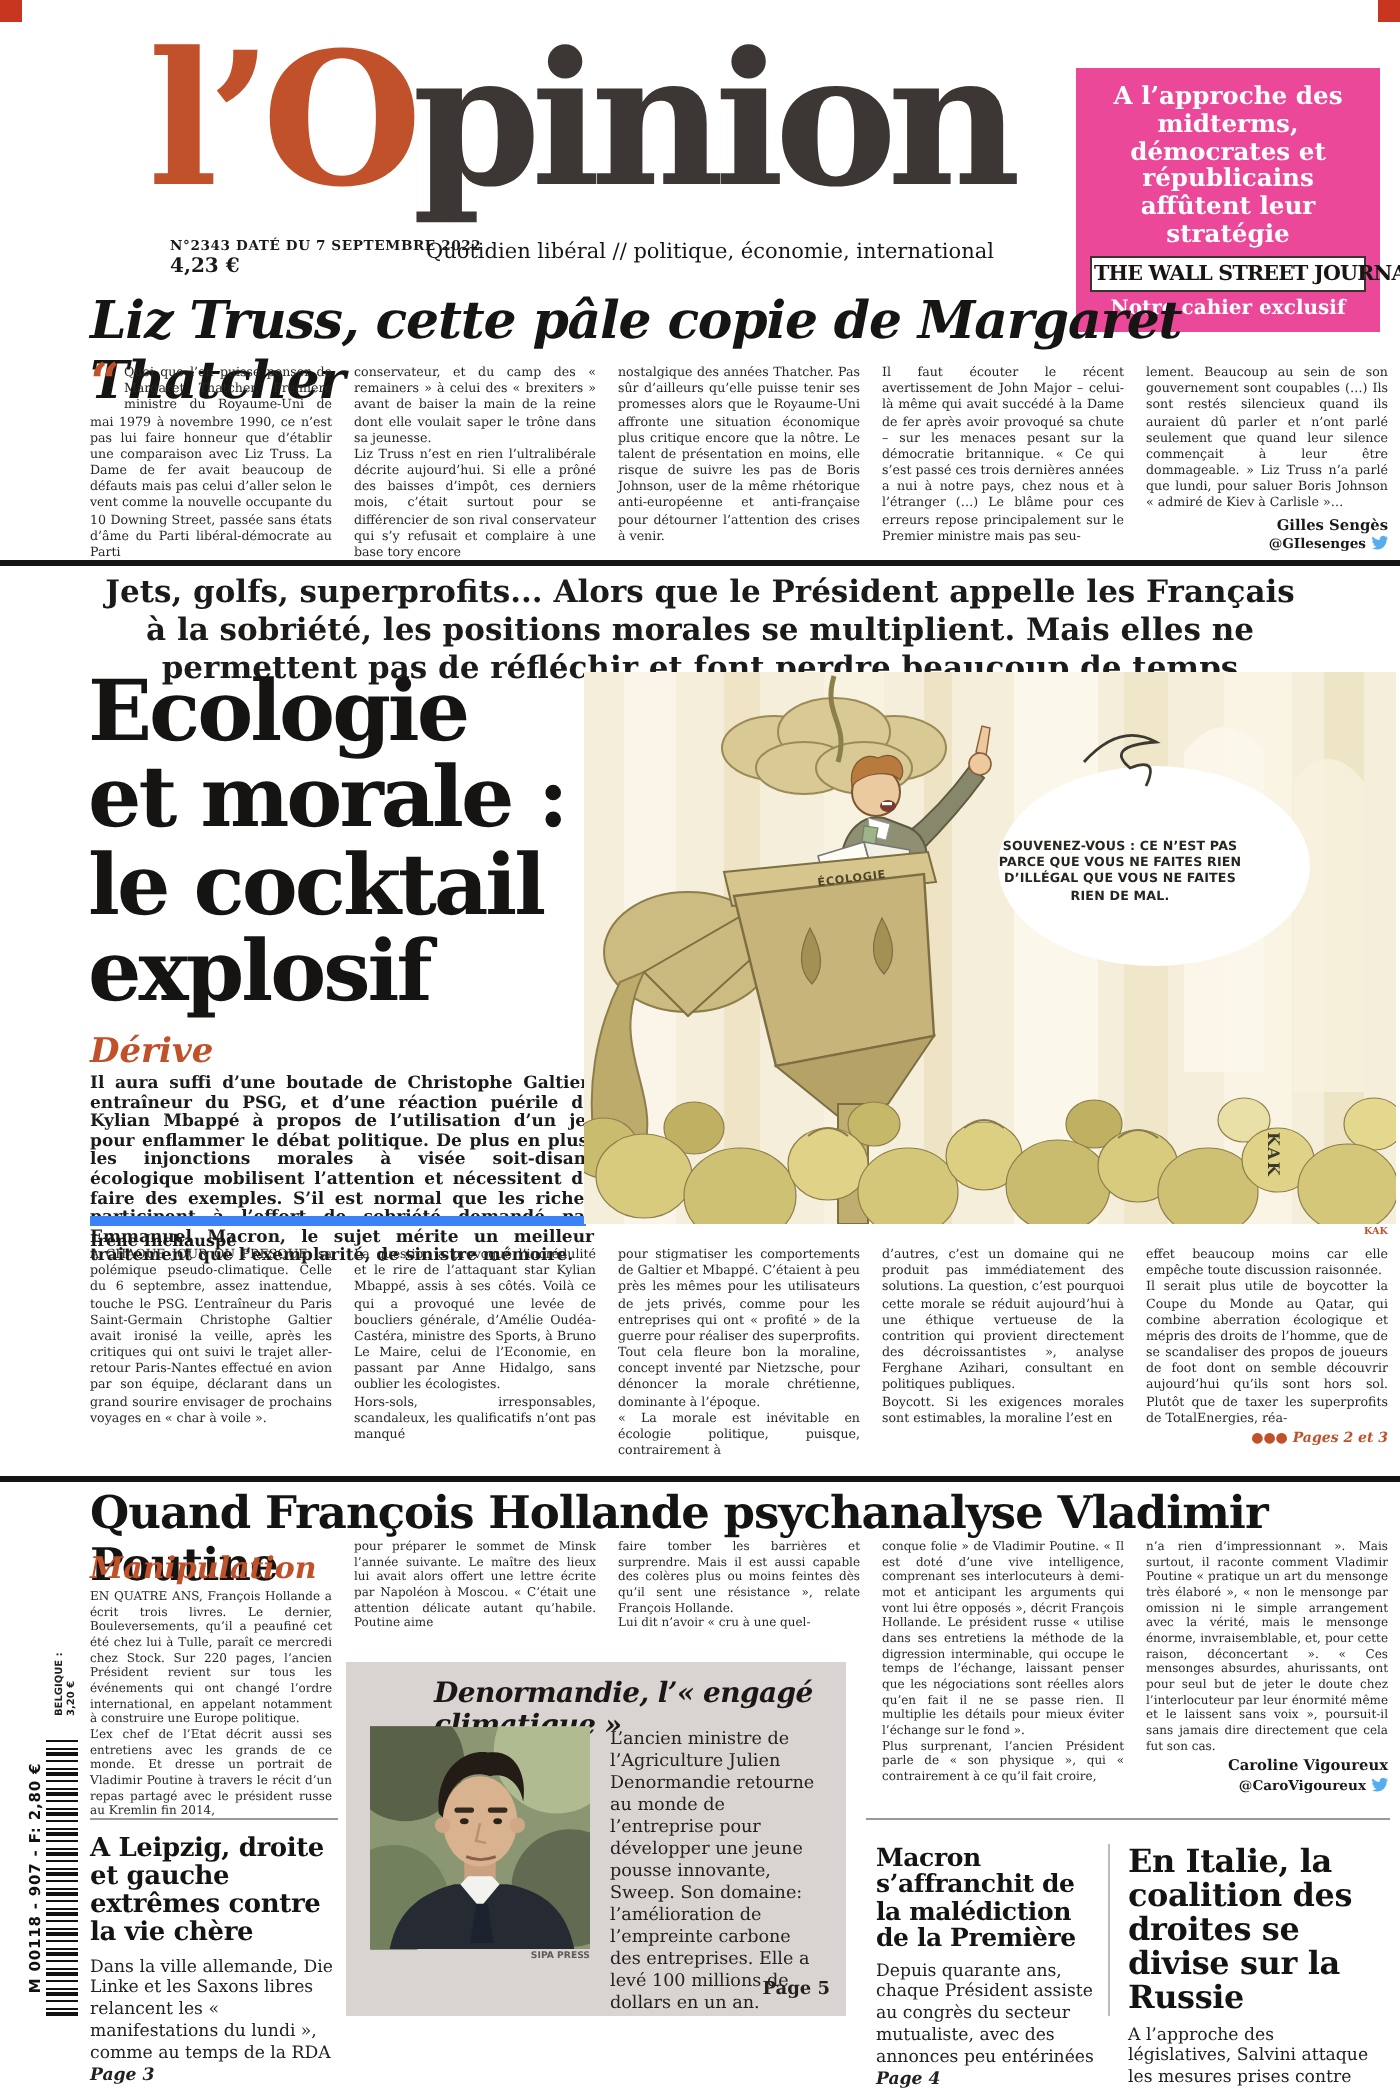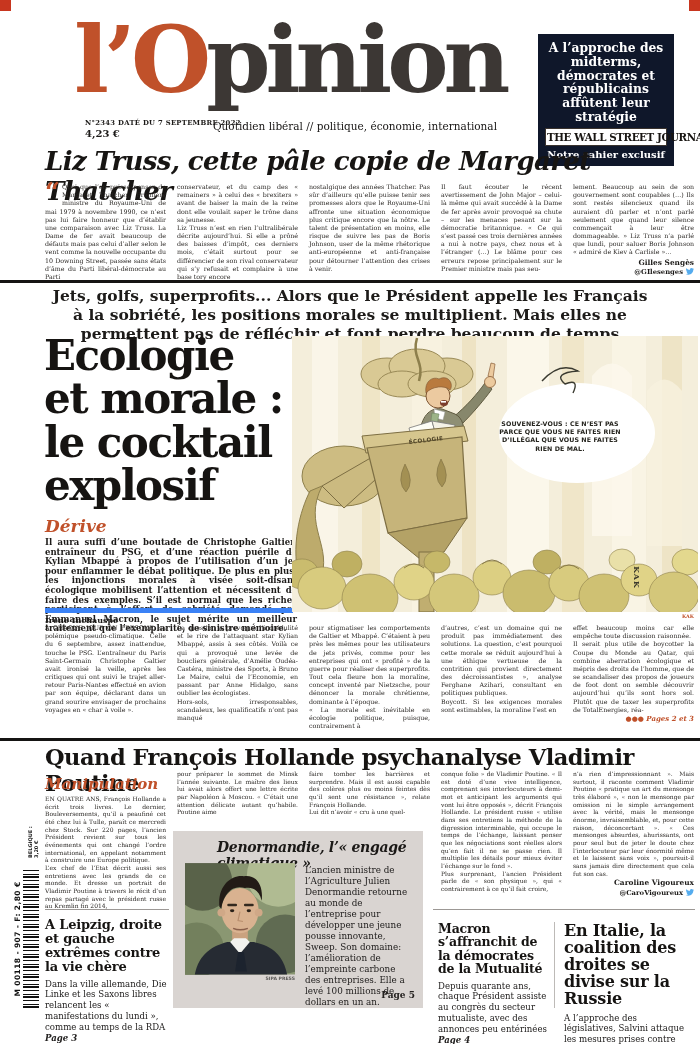--- a/index.html
+++ b/index.html
@@ -7,21 +7,21 @@
        font-family:"DejaVu Serif","Liberation Serif",serif;color:#24211f;}
   .abs{position:absolute;}
   .pre{white-space:pre-line;}
   .corner{width:11px;height:11px;background:#c8361f;top:0;}
   
   .logo{left:74px;top:14px;font-size:92px;font-weight:bold;letter-spacing:-5px;line-height:1;}
   .logo .o1{color:#c0512a;} .logo .o2{color:#3c3734;}
   .issue{left:85px;top:119px;font-size:6.8px;font-weight:bold;letter-spacing:.3px;color:#1c1a18;}
   .price{left:85px;top:128px;font-size:10px;font-weight:bold;color:#1c1a18;}
   .tagline{left:190px;top:120px;width:330px;text-align:center;font-size:10.5px;color:#171514;}
-  .promo{left:538px;top:34px;width:136px;background:#0f172a;color:#fff;text-align:center;padding:7px 7px 6px;box-sizing:border-box;}
+  .promo{left:538px;top:34px;width:152px;background:#ec4899;color:#fff;text-align:center;padding:7px 7px 6px;box-sizing:border-box;}
   .promo .teaser{font-size:12.3px;font-weight:bold;line-height:1.12;}
   .promo .brand{background:#fff;color:#181512;border:1.5px solid #3a332e;margin:4px 0 3px;padding:2px 1px;
                 font-size:10.3px;font-weight:bold;letter-spacing:-.4px;white-space:nowrap;}
   .promo .pfoot{font-size:10px;font-weight:bold;}
   
   .rule{background:#151413;height:2.5px;}
   .thin{background:#9c9895;height:1px;}
   
   .truss-hl{left:45px;top:146px;width:650px;font-size:26px;font-weight:bold;font-style:italic;letter-spacing:-.6px;color:#171513;}
   .col{position:absolute;width:121px;font-size:6.3px;line-height:1.3;text-align:justify;color:#2a2724;}
@@ -260,20 +260,20 @@
 <div class="abs thin" style="left:45px;top:909px;width:124px;"></div>
 <div class="abs thin" style="left:433px;top:909px;width:262px;"></div>
 <div class="abs" style="left:554px;top:922px;width:1px;height:86px;background:#bdbab7;"></div>
 
 <div class="abs" style="left:45px;top:918px;width:122px;">
   <div class="teaser-title">A Leipzig, droite et gauche extrêmes contre la vie chère</div>
   <div class="teaser-body"><span>Dans la ville allemande, Die Linke et les Saxons libres relancent les « manifestations du lundi », comme au temps de la RDA</span> <span class="pg">Page 3</span></div>
 </div>
 
 <div class="abs" style="left:438px;top:922px;width:110px;">
-  <div class="teaser-title" style="font-size:12.5px;">Macron s’affranchit de la démocrates de la Mutualité</div>
+  <div class="teaser-title" style="font-size:12.5px;">Macron s’affranchit de la malédiction de la Première</div>
   <div class="teaser-body"><span>Depuis quarante ans, chaque Président assiste au congrès du secteur mutualiste, avec des annonces peu entérinées</span> <span class="pg">Page 4</span></div>
 </div>
 
 <div class="abs" style="left:564px;top:922px;width:126px;">
   <div class="teaser-title" style="font-size:16px;">En Italie, la coalition des droites se divise sur la Russie</div>
   <div class="teaser-body"><span>A l’approche des législatives, Salvini attaque les mesures prises contre Moscou. Au grand dam de son alliée Meloni</span> <span class="pg">Page 6</span></div>
 </div>
 
 </body></html>

